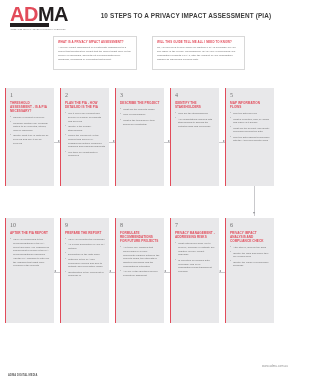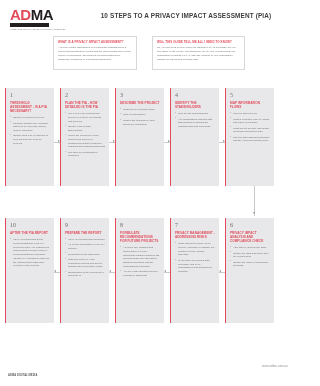--- a/index.html
+++ b/index.html
@@ -7,21 +7,21 @@
     width:298px;height:386px;background:#ffffff;
     font-family:"Liberation Sans",sans-serif;
     color:#4a4a4a;overflow:hidden;position:relative;
   }
   .page{position:relative;width:298px;height:386px;}
 
   
   .header{position:absolute;left:0;top:0;width:298px;height:33px;}
   .logo{position:absolute;left:10px;top:7px;width:40px;}
   .logo-word{font-family:"Liberation Sans",sans-serif;font-weight:bold;
-    font-size:15px;line-height:15px;letter-spacing:-0.5px;}
+    font-size:20px;line-height:15px;letter-spacing:-0.5px;}
   .logo-ad{color:#e24b5a;}
   .logo-ma{color:#231f20;}
   .logo-bar{width:39px;height:3.5px;background:#231f20;margin-top:1px;}
   .logo-sub{font-size:1.7px;color:#6b6b6b;letter-spacing:0.15px;
     margin-top:1px;white-space:nowrap;transform:scale(0.95);
     transform-origin:left top;}
   .page-title{position:absolute;left:86px;top:12px;width:200px;
     text-align:center;font-size:6.4px;font-weight:bold;color:#3d3d3d;
     letter-spacing:0.15px;}
 

